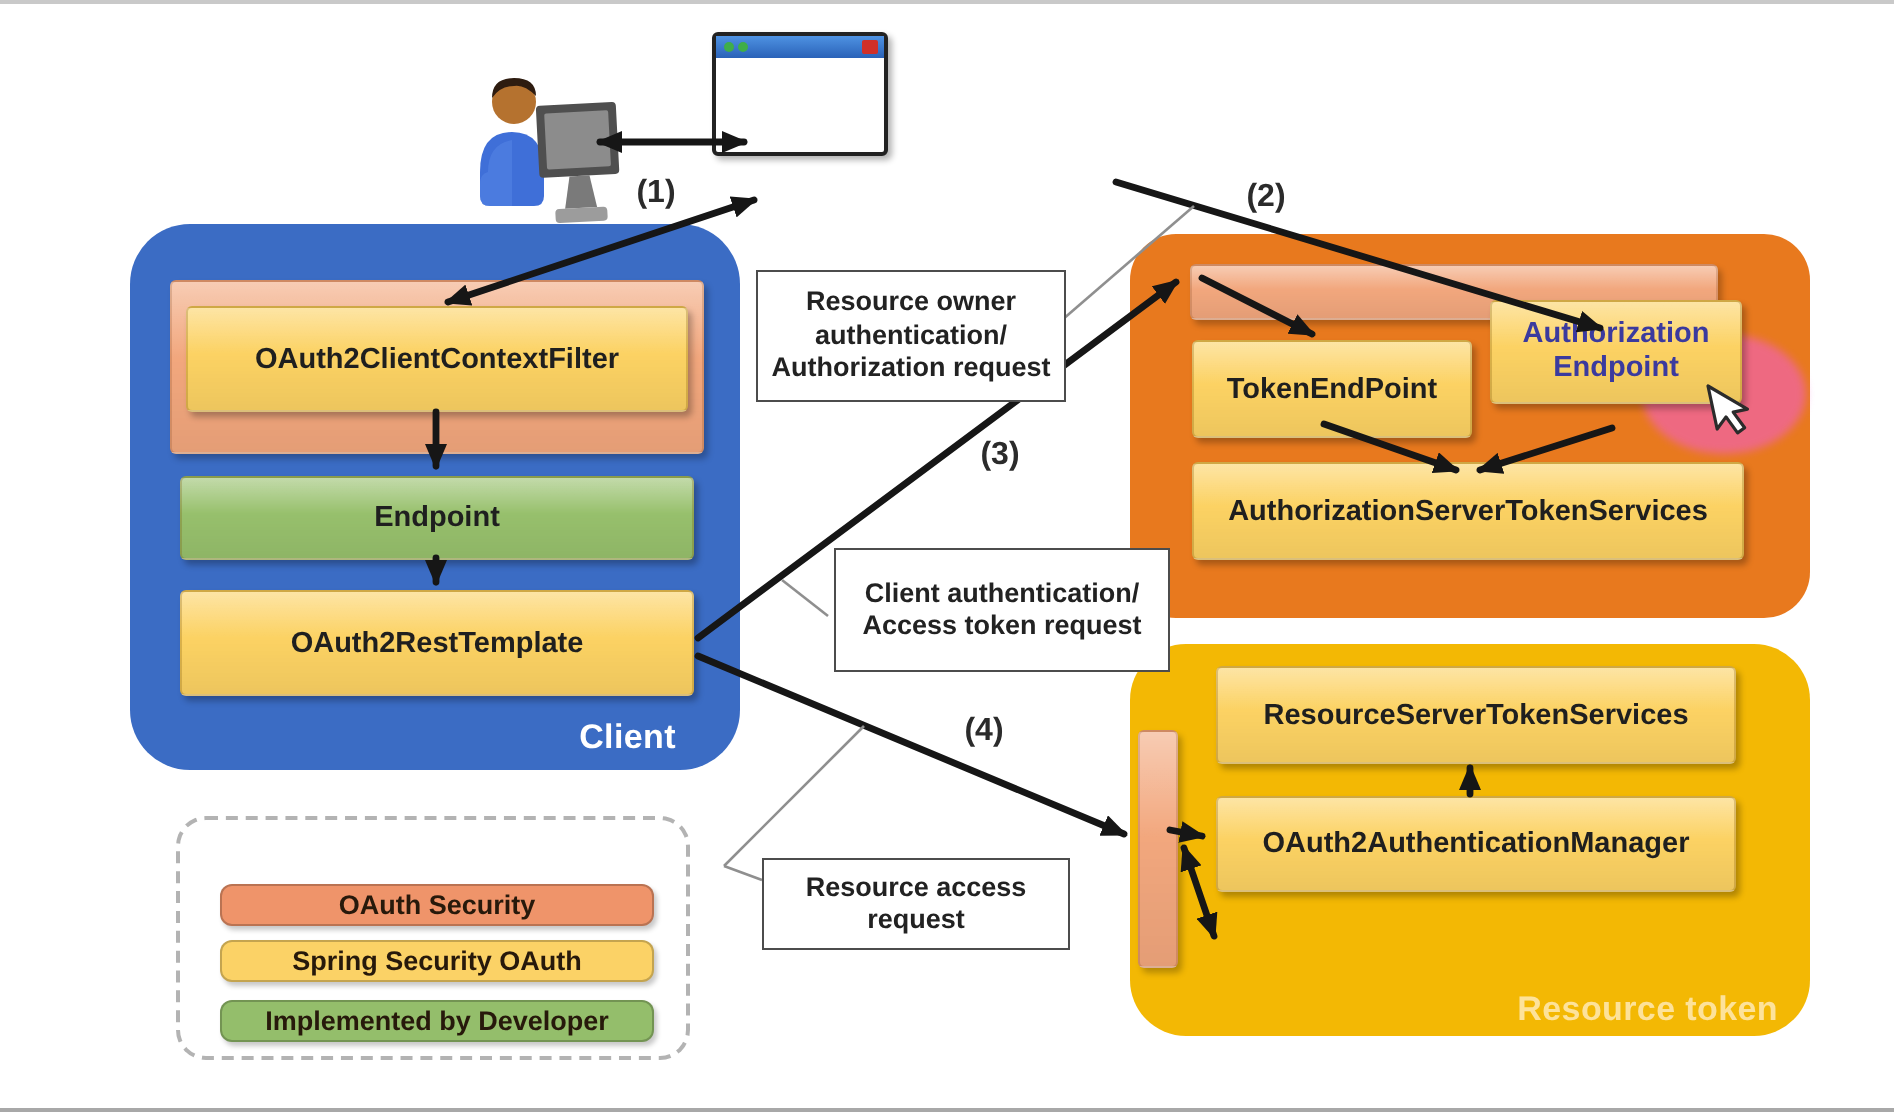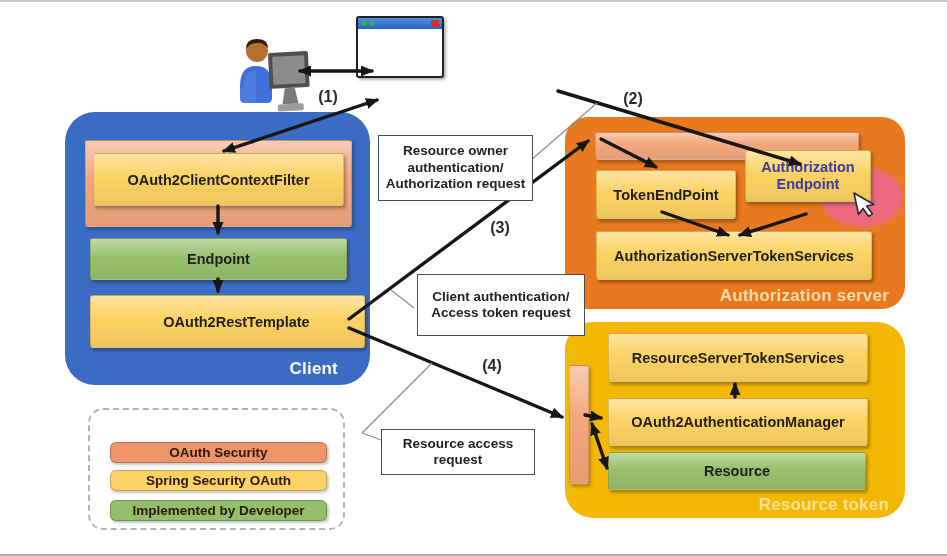--- a/index.html
+++ b/index.html
@@ -85,51 +85,47 @@
 
 
   <div class="region" style="left: 65px; top: 112px; width: 305px; height: 273px; background-color: rgb(59, 108, 196);">
     <div class="wrapper-bar inner glossy" style="left: 20px; top: 28px; width: 265px; height: 85px; background-color: rgb(242, 167, 125);"></div>
     <div class="comp glossy inner" style="left: 28px; top: 41px; width: 249px; height: 51px; background-color: rgb(252, 210, 99);">
       <span>OAuth2ClientContextFilter</span>
     </div>
     <div class="comp glossy inner" style="left: 25px; top: 126px; width: 255px; height: 40px; background-color: rgb(151, 192, 108);">
       <span>Endpoint</span>
     </div>
-    <div class="comp glossy inner" style="left: 25px; top: 183px; width: 255px; height: 51px; background-color: rgb(252, 210, 99); padding-left: 18px;">
+    <div class="comp glossy inner" style="left: 25px; top: 183px; width: 255px; height: 51px; background-color: rgb(252, 210, 99);">
       <span>OAuth2RestTemplate</span>
     </div>
     <span class="region-label" style="right:32px;bottom:6px;color:#ffffff;">Client</span>
   </div>
 
   <div class="region" style="left: 565px; top: 117px; width: 340px; height: 192px; border-radius: 23px; background-color: rgb(232, 121, 30);">
     <div class="pink-glow" style="left: 256px; top: 50px; width: 82px; height: 60px; background-color: rgb(243, 93, 211);"></div>
     <div class="wrapper-bar inner glossy" style="left: 30px; top: 15px; width: 262px; height: 26px; background-color: rgb(242, 167, 125);"></div>
     <div class="comp glossy inner" style="left: 31px; top: 53px; width: 138px; height: 47px; background-color: rgb(252, 210, 99);">
       <span>TokenEndPoint</span>
     </div>
     <div class="comp glossy inner" style="left: 180px; top: 33px; width: 124px; height: 50px; line-height: 1.15; background-color: rgb(252, 210, 99);">
       <span style="color: rgb(59, 58, 158);">Authorization Endpoint</span>
     </div>
     <div class="comp glossy inner" style="left: 31px; top: 114px; width: 274px; height: 47px; background-color: rgb(252, 210, 99);">
       <span>AuthorizationServerTokenServices</span>
     </div>
-    <span class="region-label" style="right:16px;bottom:3px;color:#ffddb0;">Authorization server</span>
   </div>
 
   <div class="region" style="left: 565px; top: 322px; width: 340px; height: 196px; border-radius: 28px; background-color: rgb(243, 184, 4);">
     <div class="wrapper-bar inner glossy" style="left: 4px; top: 43px; width: 18px; height: 117px; background-color: rgb(242, 167, 125);"></div>
     <div class="comp glossy inner" style="left: 43px; top: 11px; width: 258px; height: 47px; background-color: rgb(252, 210, 99);">
       <span>ResourceServerTokenServices</span>
     </div>
     <div class="comp glossy inner" style="left: 43px; top: 76px; width: 258px; height: 46px; background-color: rgb(252, 210, 99);">
       <span>OAuth2AuthenticationManager</span>
-    </div>
-    <div class="comp glossy inner" style="left: 43px; top: 130px; width: 256px; height: 36px; background-color: rgb(151, 192, 108);">
-      <span>Resource</span>
     </div>
     <span class="region-label" style="right:16px;bottom:3px;color:#fde29a;">Resource token</span>
   </div>
 
   <div class="flow-label pre" style="left:378px;top:135px;width:153px;height:64px;">Resource owner
 authentication/
 Authorization request</div>
   <div class="flow-label pre" style="left:417px;top:274px;width:166px;height:60px;">Client authentication/
 Access token request</div>
   <div class="flow-label pre" style="left:381px;top:429px;width:152px;height:44px;">Resource access

